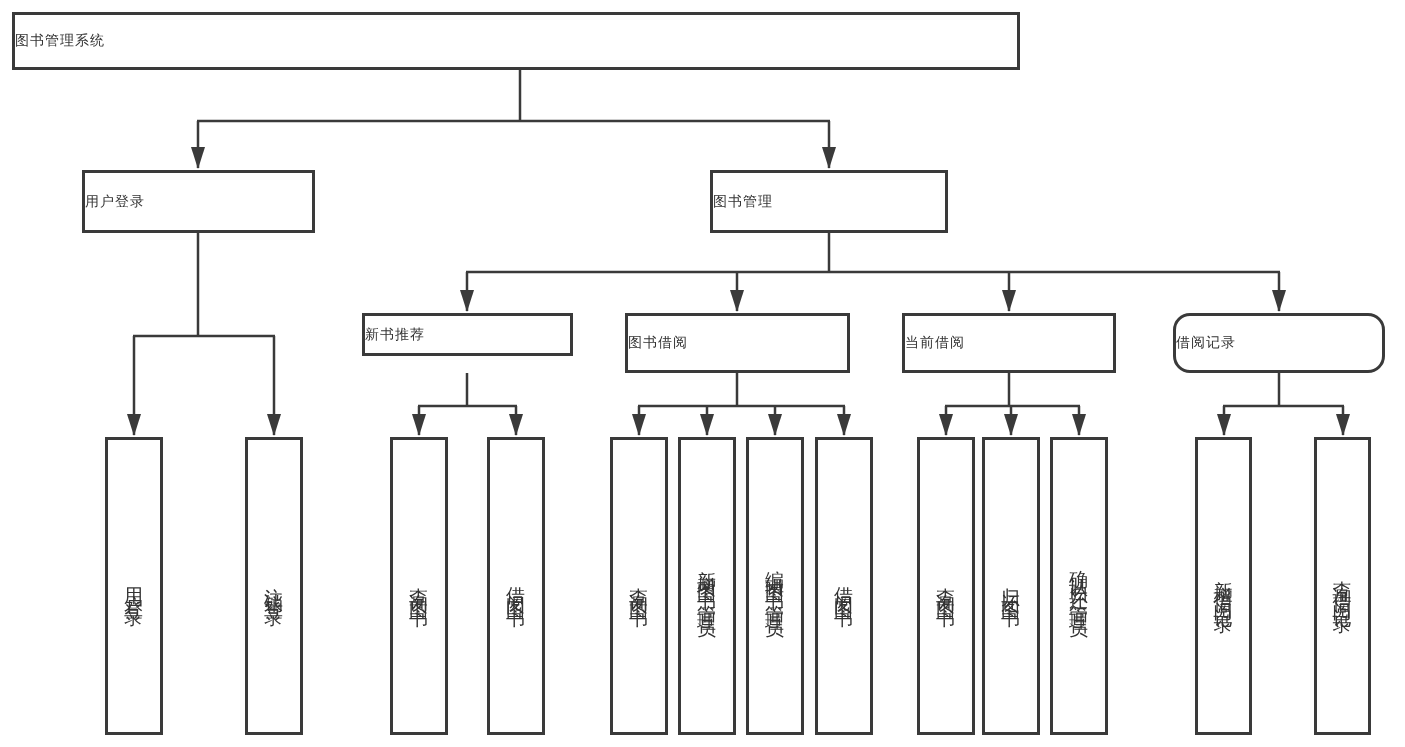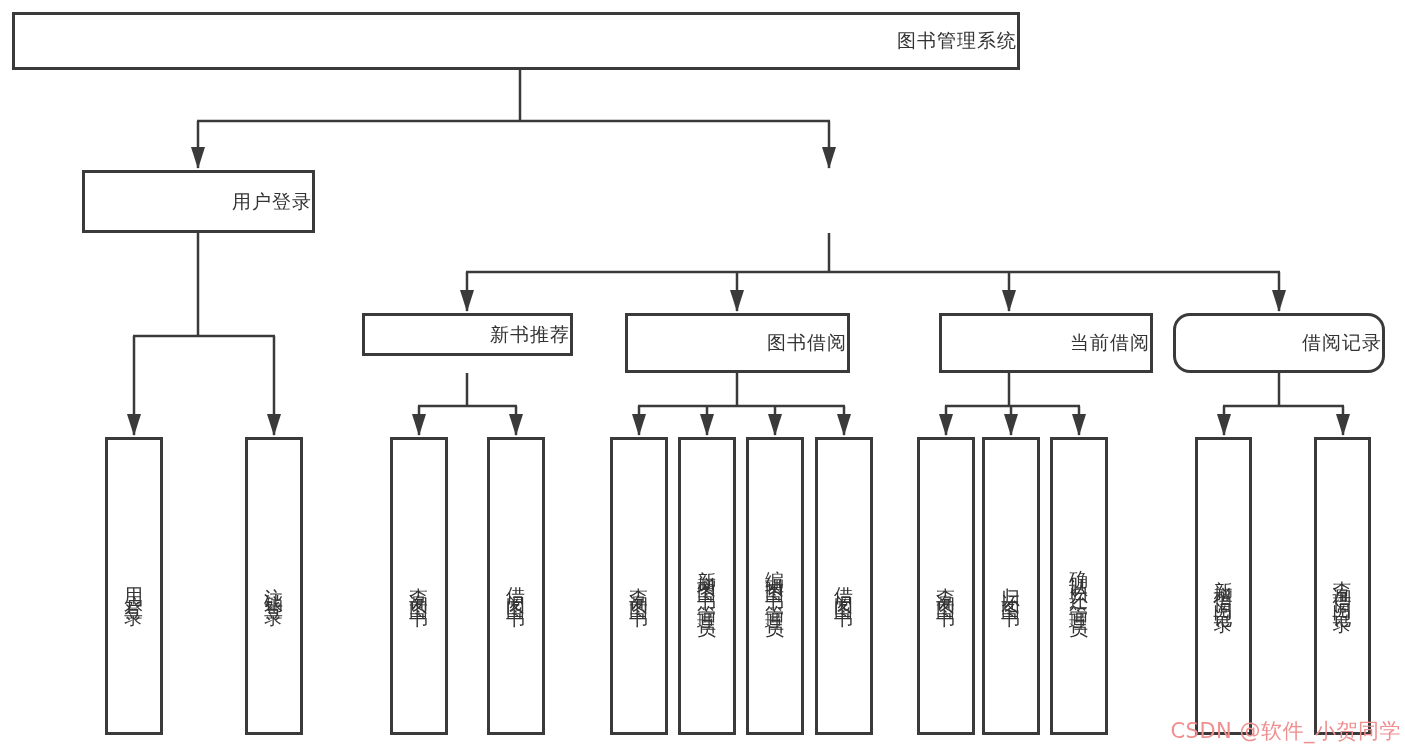--- a/index.html
+++ b/index.html
@@ -17,23 +17,23 @@
     width: 1405px; height: 747px;
   }
   #connectors line { stroke: #3a3a3a; stroke-width: 2.5; }
   .hnode {
     position: absolute;
     box-sizing: border-box;
     border: 3px solid #3a3a3a;
     background: #ffffff;
     display: flex;
     align-items: center;
-    justify-content: flex-end;
+    justify-content: flex-start;
     color: #333333;
-    font-size: 19px;
+    font-size: 14px;
     letter-spacing: 1px;
   }
   .vnode {
     position: absolute;
     box-sizing: border-box;
     border: 3px solid #3a3a3a;
     background: #ffffff;
     top: 437px;
     height: 298px;
     width: 58px;
@@ -112,28 +112,31 @@
     <line x1="1343" y1="406" x2="1343" y2="435" marker-end="url(#arrow)"></line>
   </svg>
 
   <div class="hnode" style="left:12px; top:12px; width:1008px; height:58px;">
     <span>图书管理系统</span>
   </div>
 
   <div class="hnode" style="left:82px; top:170px; width:233px; height:63px;">
     <span>用户登录</span>
   </div>
+  <div class="hnode" style="left:710px; top:170px; width:238px; height:63px;">
+    <span>图书管理</span>
+  </div>
 
   <div class="hnode" style="left:362px; top:313px; width:211px; height:43px;">
     <span>新书推荐</span>
   </div>
-  <div class="hnode" style="left:625px; top:313px; width:225px; height:60px;padding-left:17px;">
+  <div class="hnode" style="left:625px; top:313px; width:225px; height:60px;">
     <span>图书借阅</span>
   </div>
-  <div class="hnode" style="left:902px; top:313px; width:214px; height:60px;margin-left:37px;">
+  <div class="hnode" style="left:902px; top:313px; width:214px; height:60px;">
     <span>当前借阅</span>
   </div>
   <div class="hnode" style="left:1173px; top:313px; width:212px; height:60px;border-radius:17px;">
     <span>借阅记录</span>
   </div>
 
   <div class="vnode" style="left:105px;">
     <span>用户登录</span>
   </div>
   <div class="vnode" style="left:245px;">
@@ -170,15 +173,14 @@
     <span>确认归还（管理员）</span>
   </div>
 
   <div class="vnode" style="left:1195px; width:57px;">
     <span>新增借阅记录</span>
   </div>
   <div class="vnode" style="left:1314px; width:57px;">
     <span>查询借阅记录</span>
   </div>
 
-  <div id="watermark">CSDN @软件_小贺同学</div>
 
 </div>
 
 </body></html>

